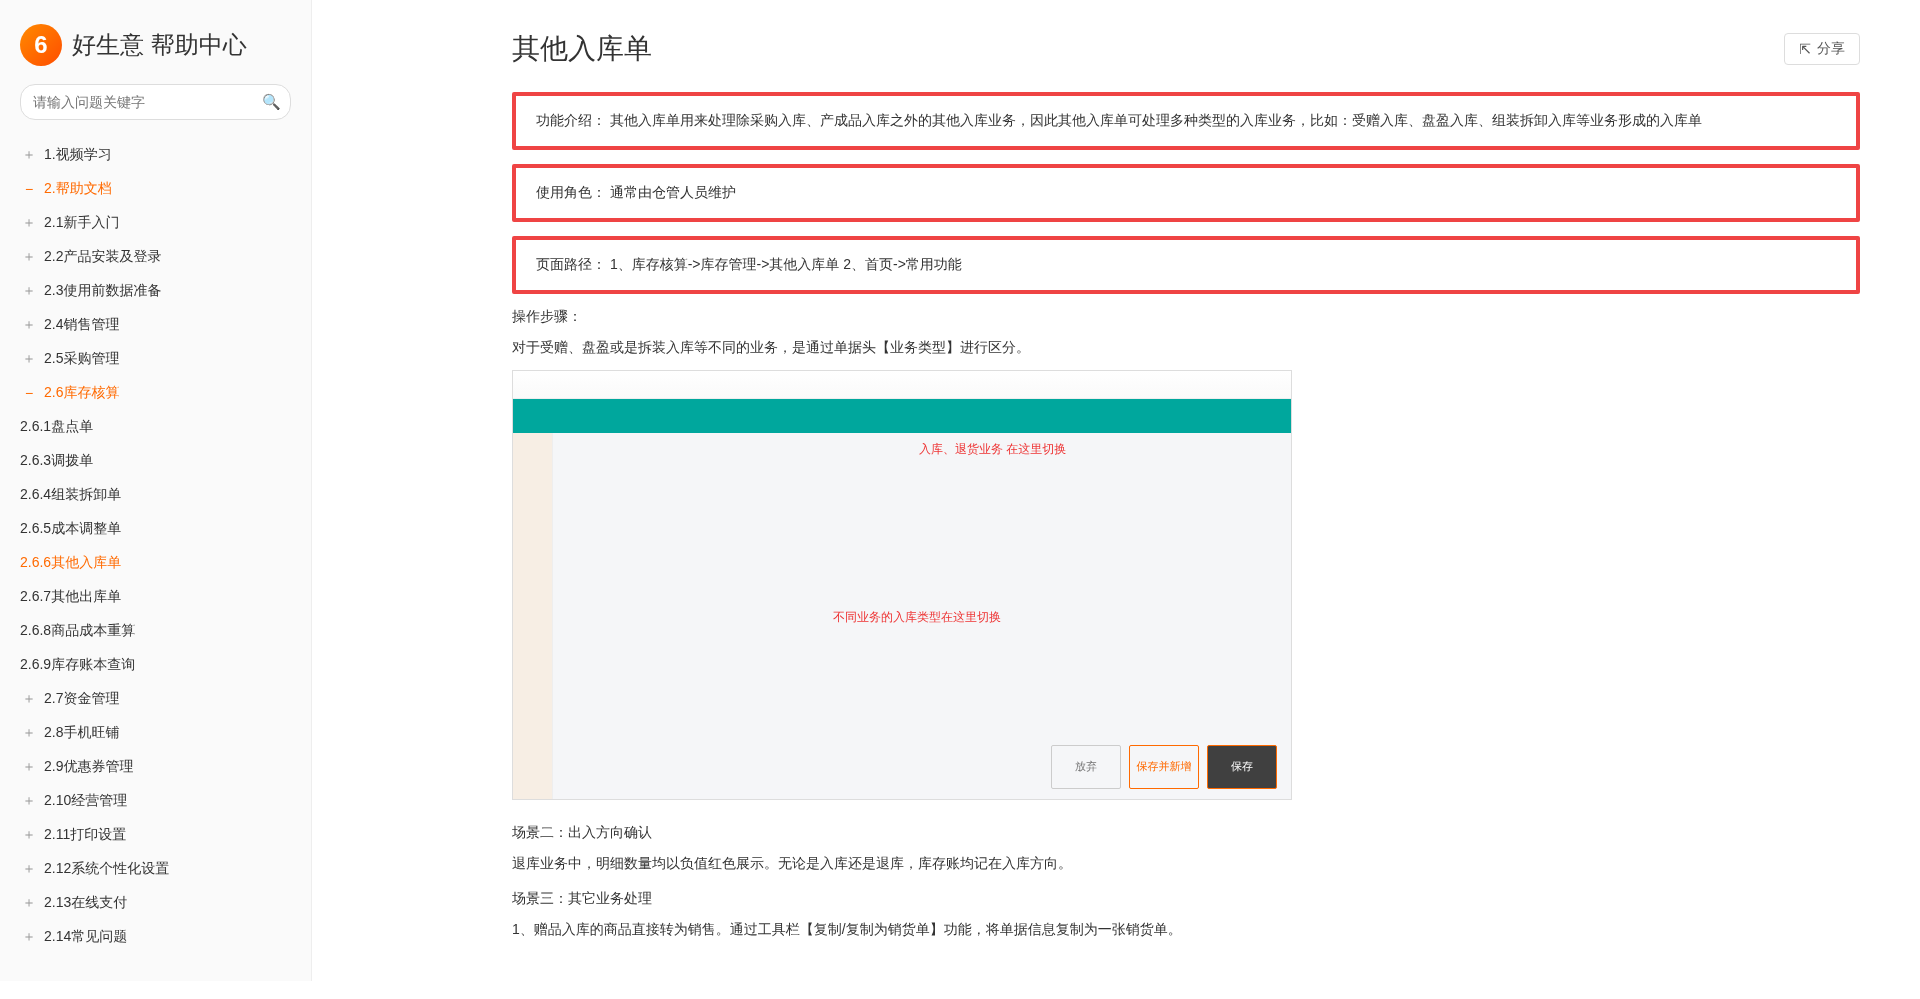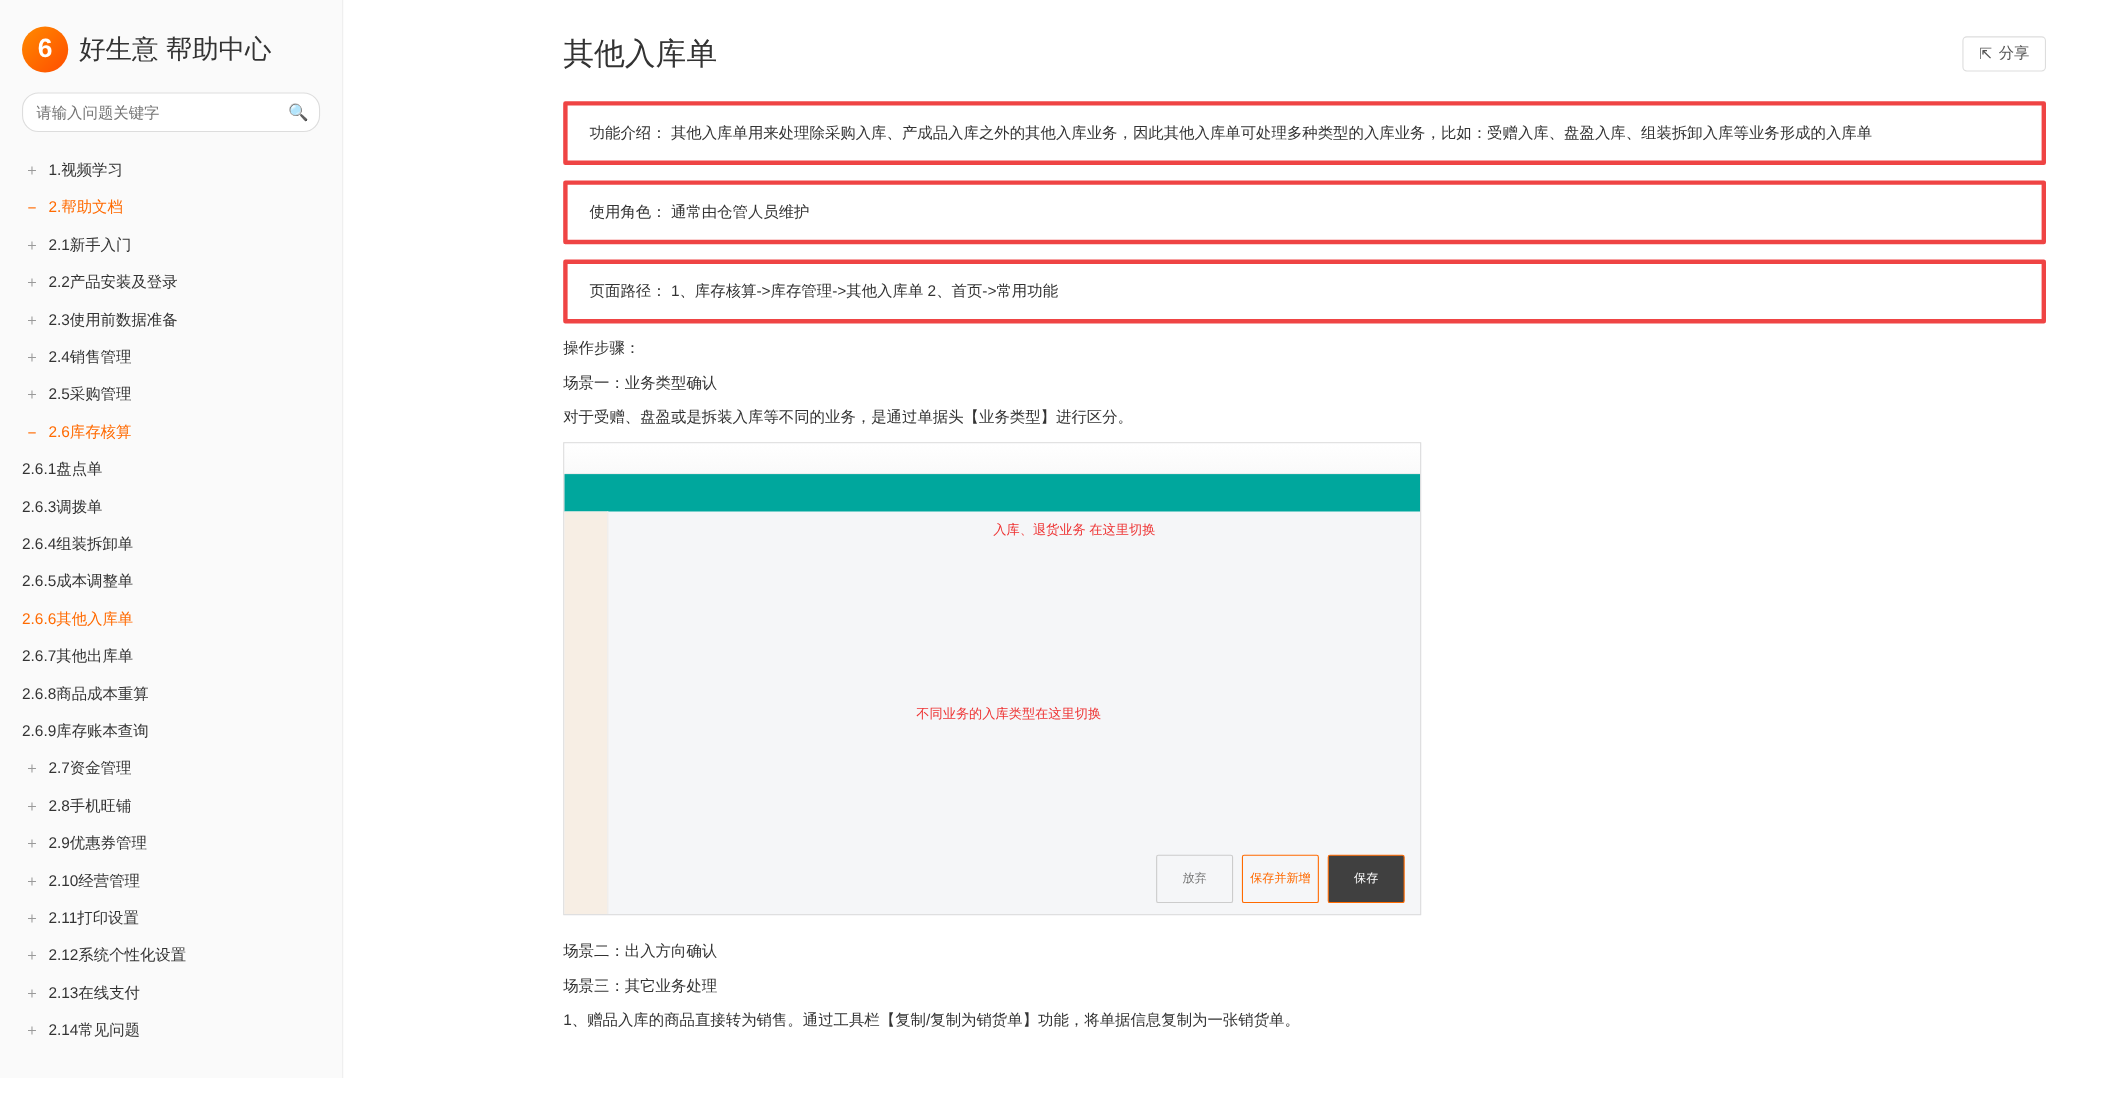--- a/index.html
+++ b/index.html
@@ -164,34 +164,34 @@
     <div class="info-box">
       <span class="label">使用角色：</span>
       <span>通常由仓管人员维护</span>
     </div>
     <div class="info-box">
       <span class="label">页面路径：</span>
       <span>1、库存核算-&gt;库存管理-&gt;其他入库单 2、首页-&gt;常用功能</span>
     </div>
 
     <p class="block-title">操作步骤：</p>
-    <p class="block-title">场景一：业务类型确认</p>
     <p class="text-line">对于受赠、盘盈或是拆装入库等不同的业务，是通过单据头【业务类型】进行区分。</p>
 
     <div class="screenshot-placeholder">
       <div class="fake-header"></div>
       <div class="fake-toolbar"></div>
       <div class="fake-sidebar"></div>
-      <span class="red-note" style="top:70px; left:390px;text-align:center;">入库、退货业务 在这里切换</span>
+      <span class="red-note" style="top:70px; left:406px;text-align:center;">入库、退货业务 在这里切换</span>
       <span class="red-note" style="top:238px; left:320px;">不同业务的入库类型在这里切换</span>
       <div class="fake-footer">
         <div class="fake-btn grey">放弃</div>
         <div class="fake-btn">保存并新增</div>
         <div class="fake-btn solid">保存</div>
       </div>
     </div>
 
     <p class="block-title">场景二：出入方向确认</p>
+    <p class="text-line">退库业务中，明细数量均以负值红色展示。无论是入库还是退库，库存账均记在入库方向。</p>
 
     <p class="block-title">场景三：其它业务处理</p>
     <p class="text-line">1、赠品入库的商品直接转为销售。通过工具栏【复制/复制为销货单】功能，将单据信息复制为一张销货单。</p>
   </main>
 </div>
 
 </body></html>

